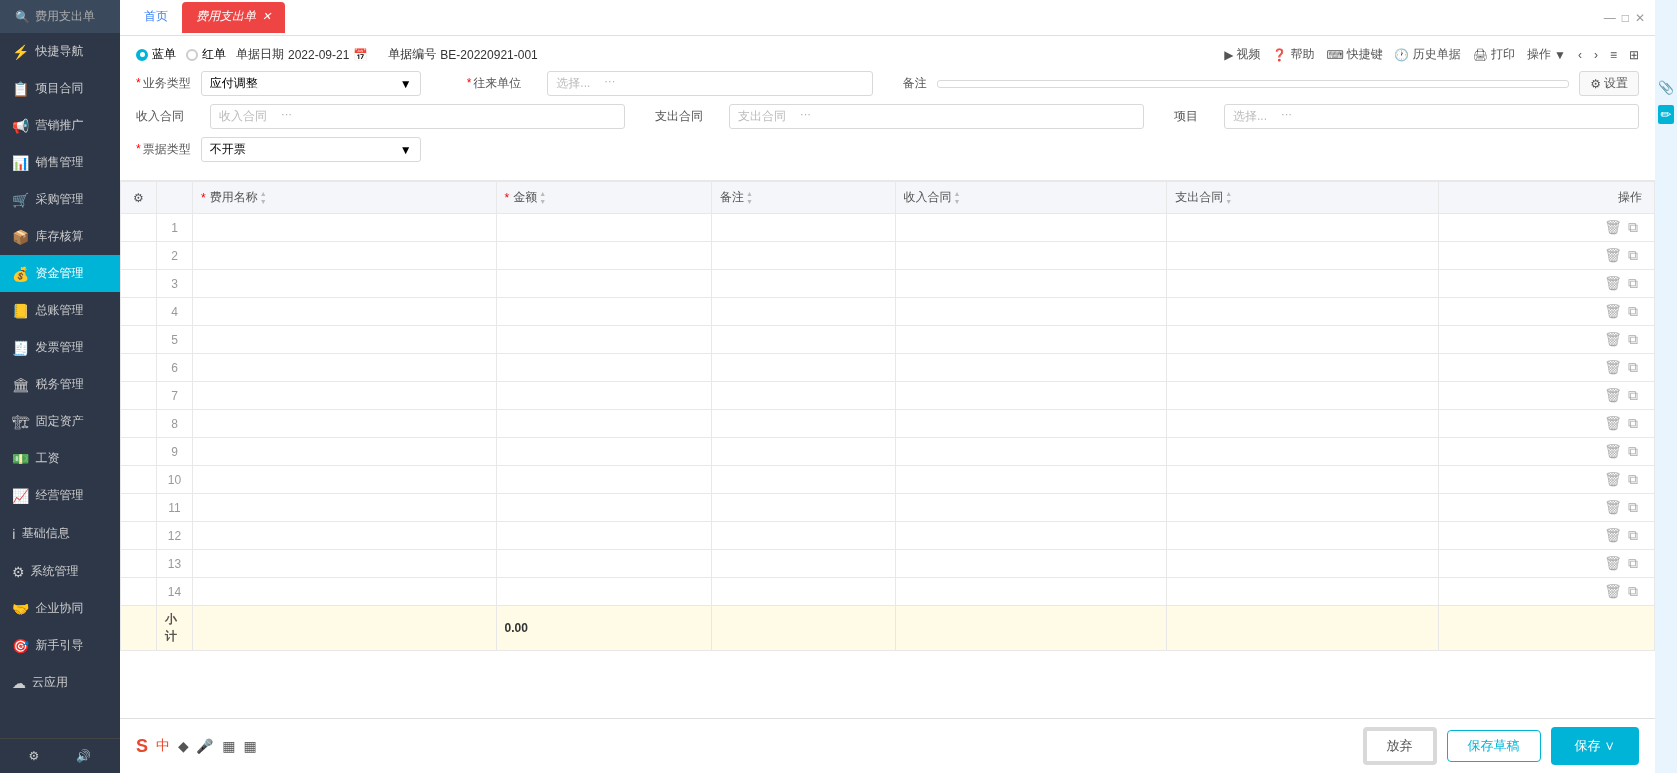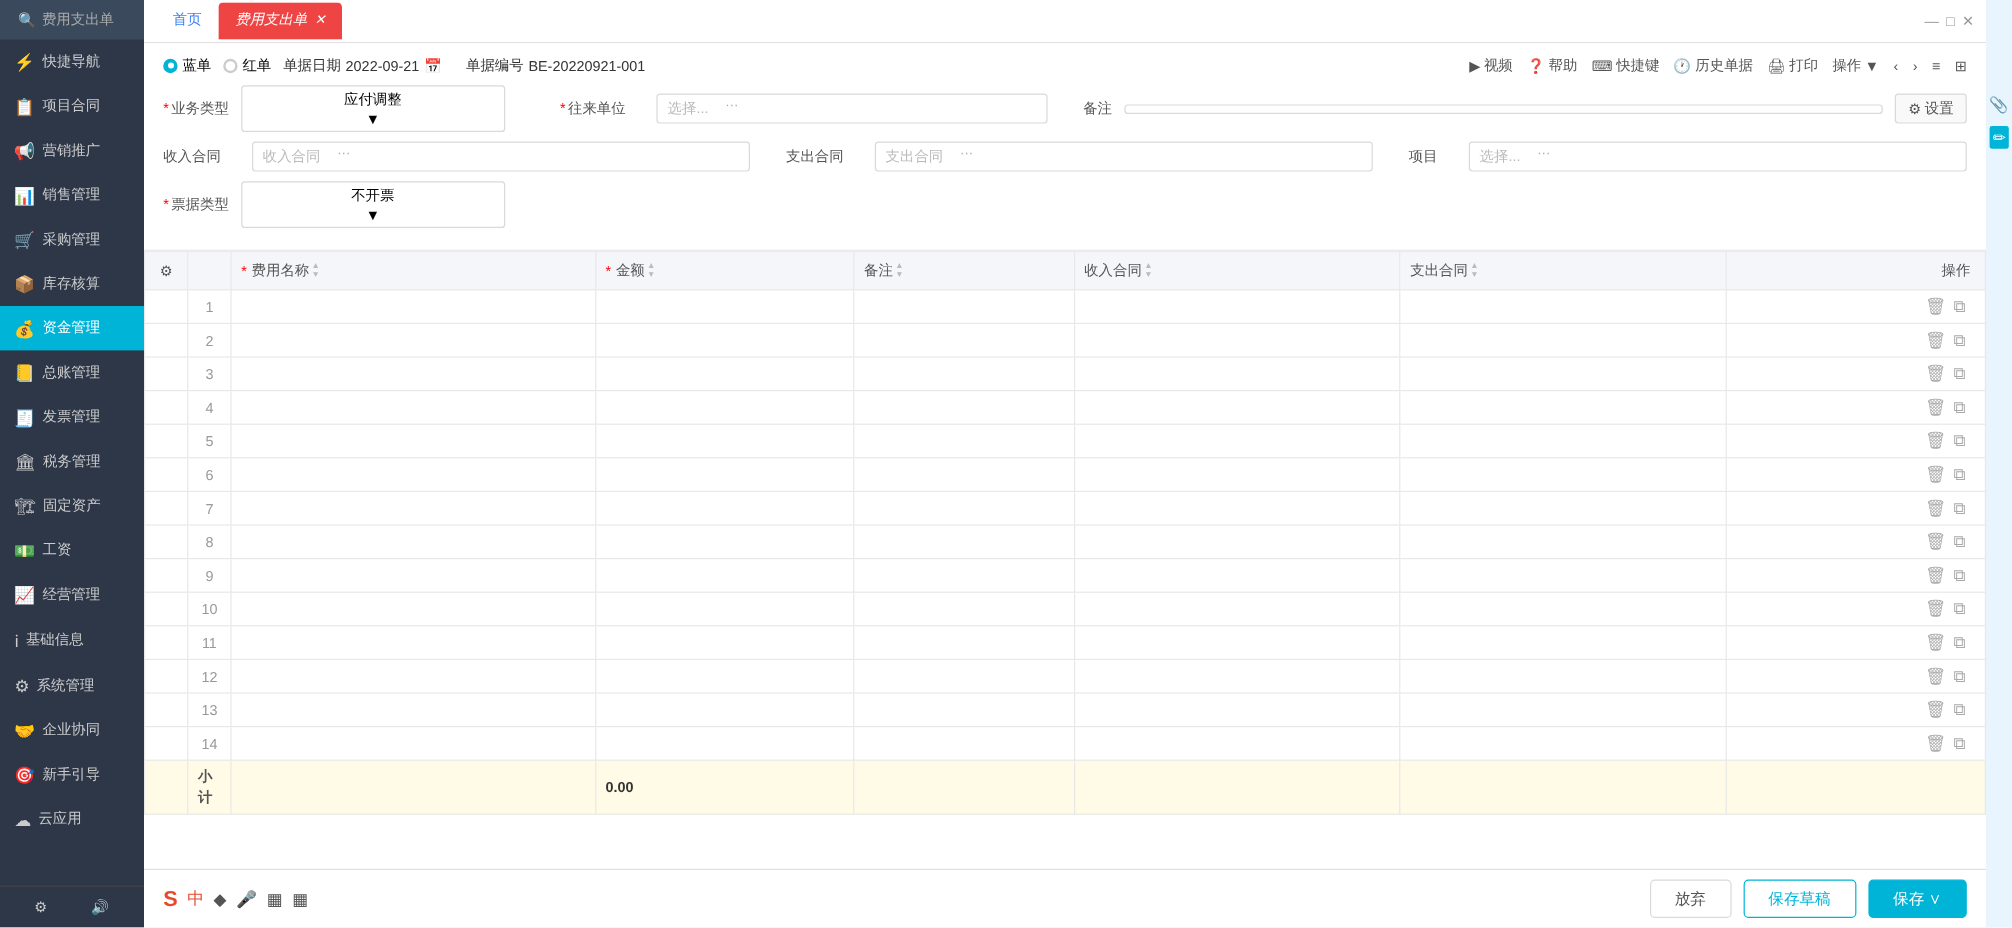--- a/index.html
+++ b/index.html
@@ -109,21 +109,20 @@
       border: 1px solid #d9d9d9;
       border-radius: 3px;
       padding: 3px 8px;
       font-size: 12px;
       width: 200px;
       display: flex;
       align-items: center;
       justify-content: space-between;
       background: #fff;
       cursor: pointer;
-      flex-direction: column;
     }
     .form-input {
       border: 1px solid #d9d9d9;
       border-radius: 3px;
       padding: 3px 8px;
       font-size: 12px;
       color: #bbb;
       flex: 1;
       display: flex;
       align-items: center;
@@ -193,21 +192,21 @@
       background: #fff;
       border-top: 1px solid #e0e0e0;
       gap: 10px;
     }
     .brand-icons { display: flex; align-items: center; gap: 8px; margin-right: auto; }
     .btn {
       padding: 6px 20px;
       border-radius: 4px;
       font-size: 13px;
       cursor: pointer;
-      border: 1px solid #701a75;
+      border: 4px solid #701a75;
       background: #fff;
       color: #555;
     }
     .btn-primary { background: #00b4d8; color: #fff; border-color: #00b4d8; }
     .btn-outline { background: #fff; border-color: #d9d9d9; color: #555; }
     .btn-save-draft { background: #fff; border: 1px solid #00b4d8; color: #00b4d8; }
 
     
     .right-panel {
       width: 22px;

